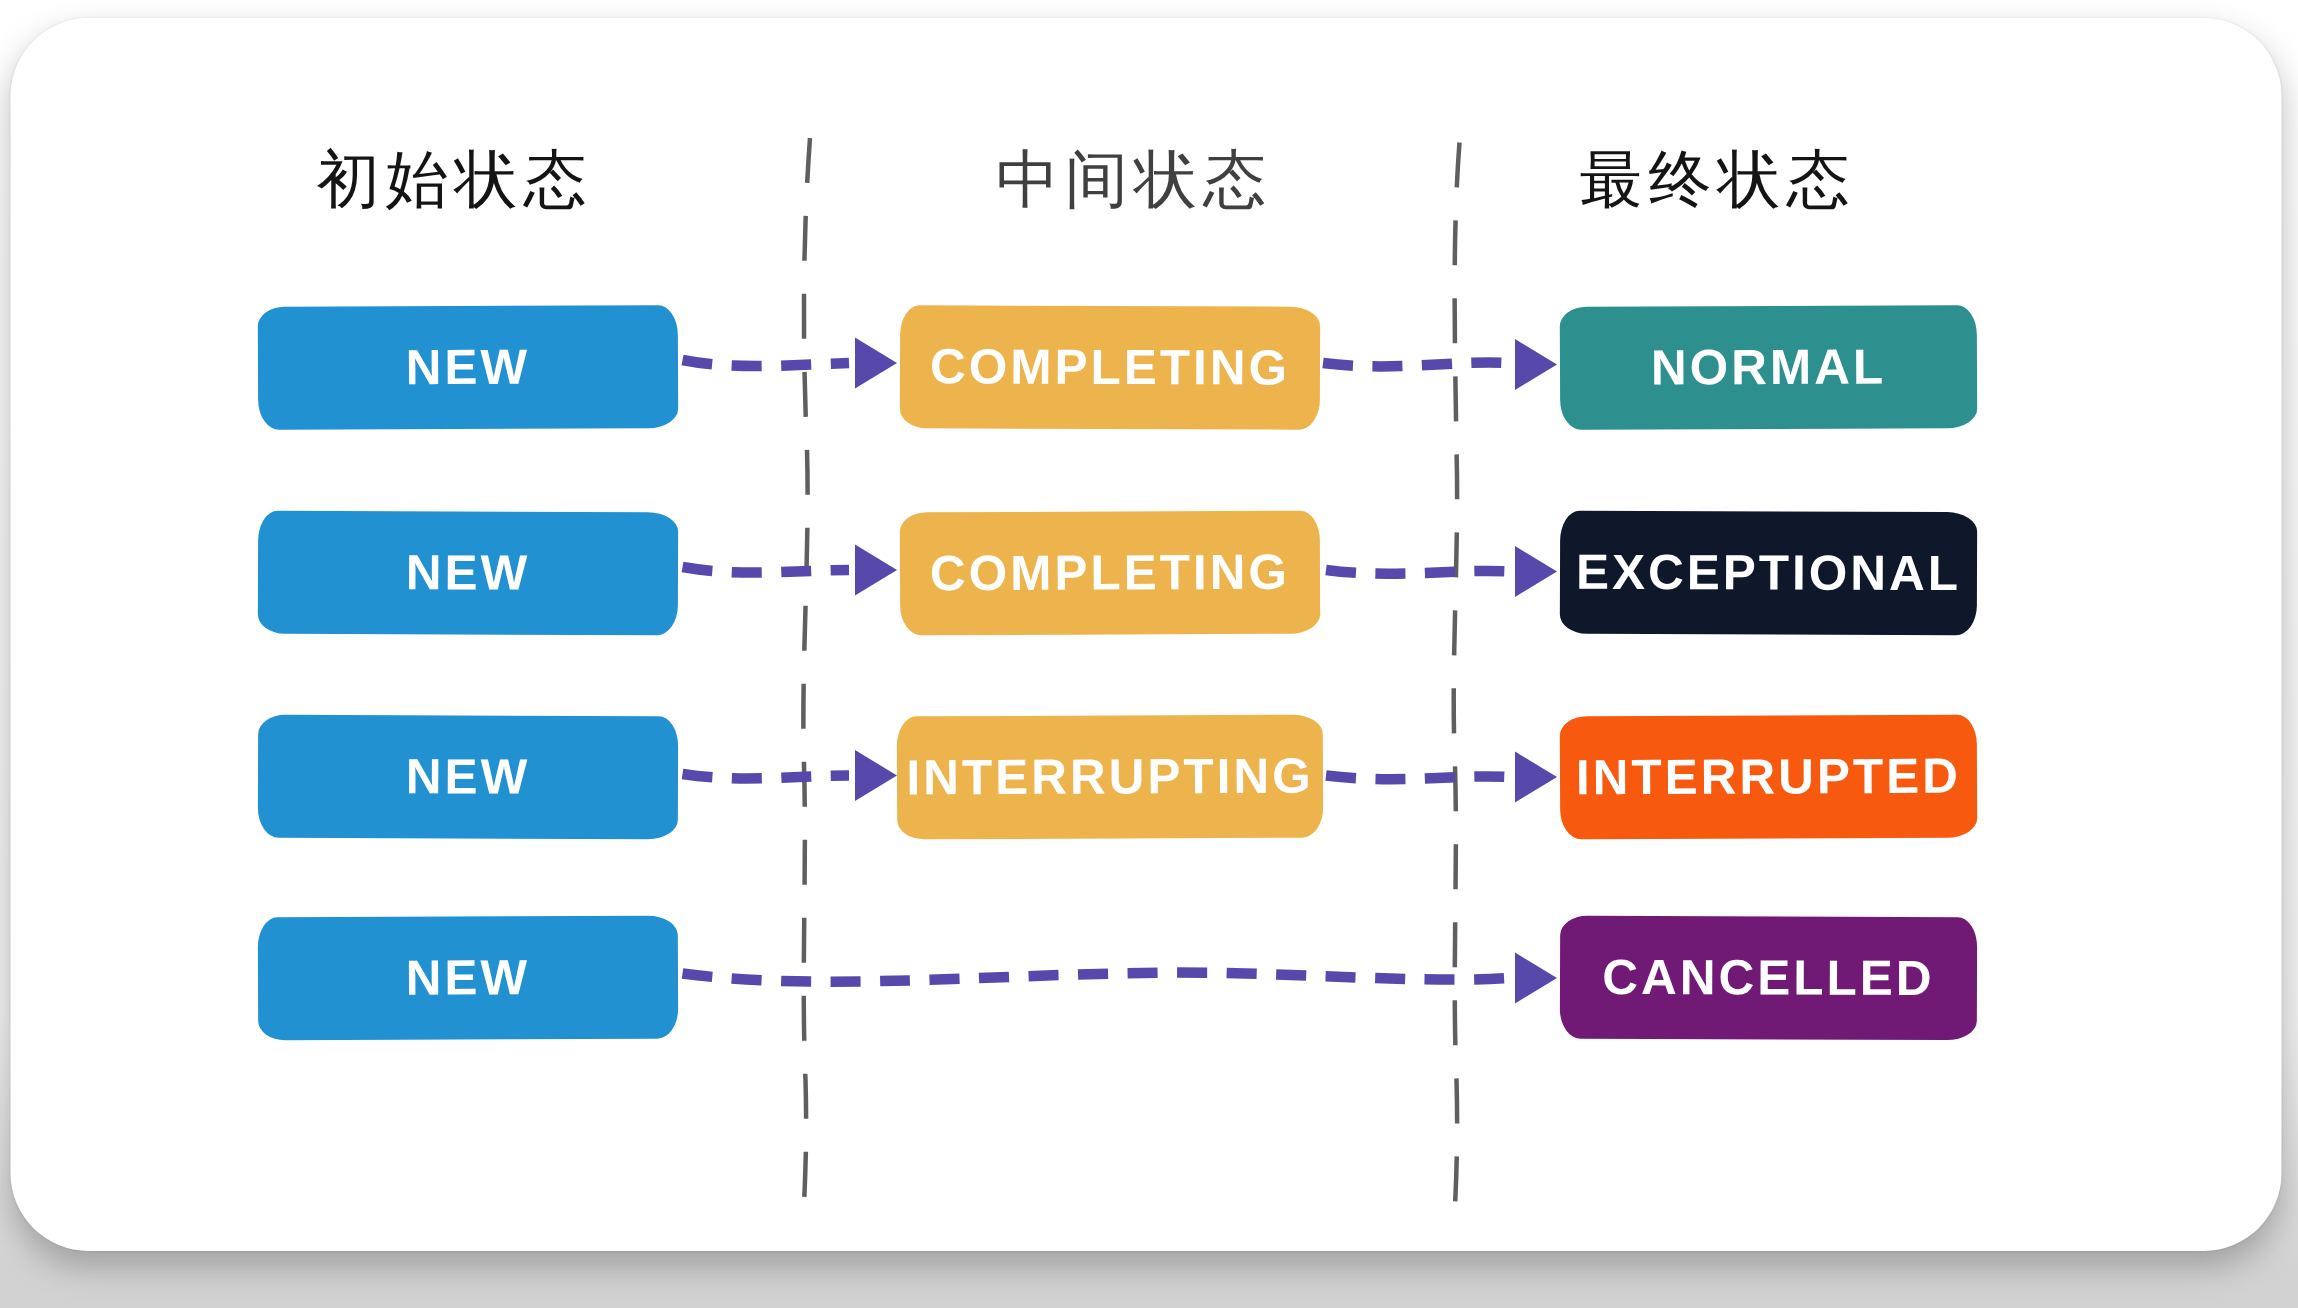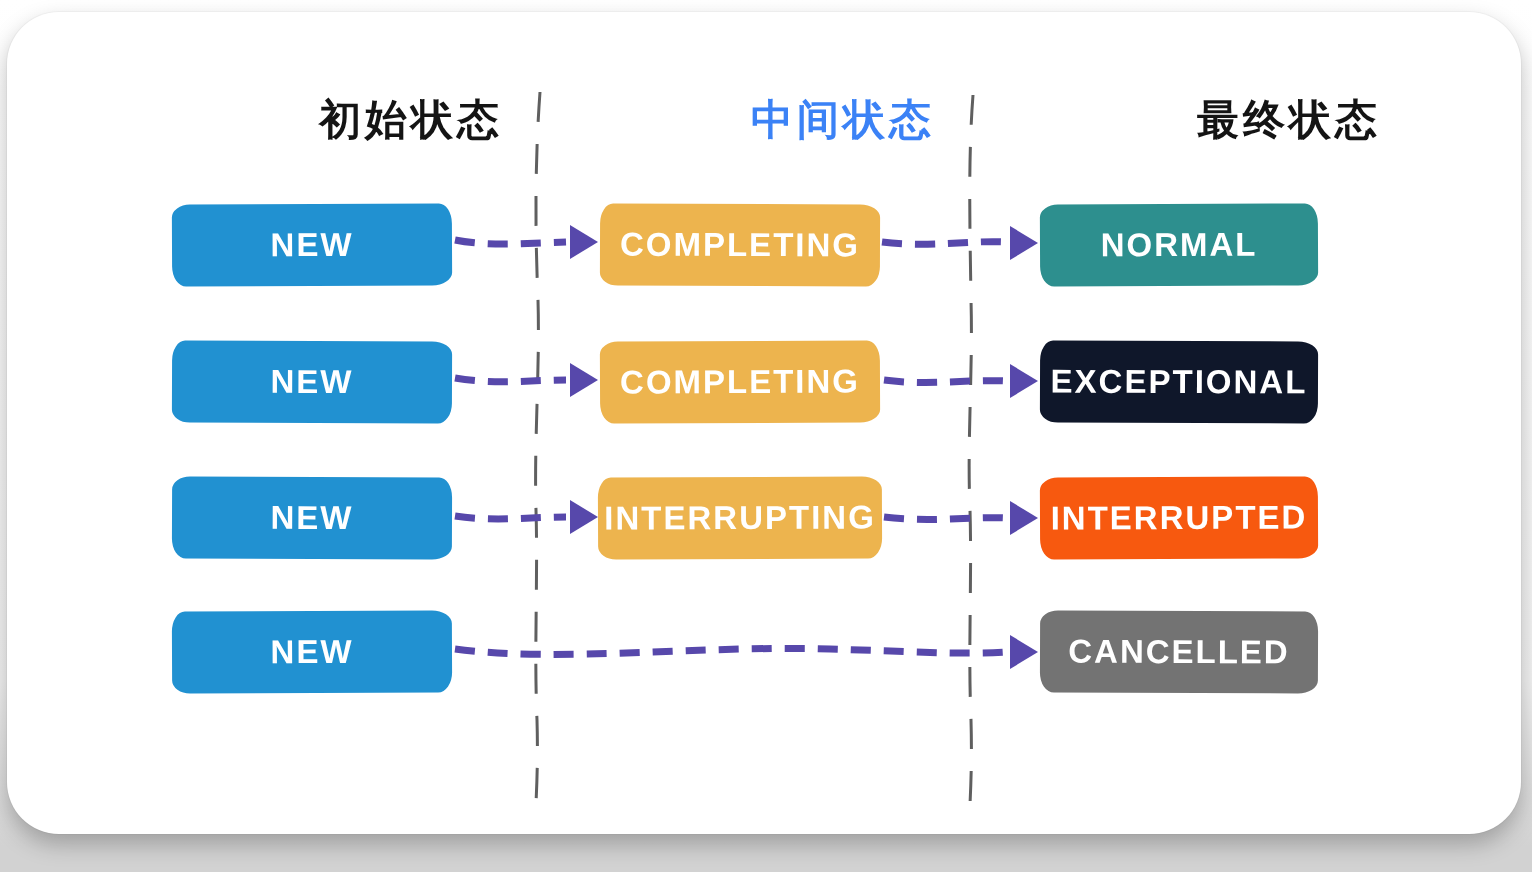--- a/index.html
+++ b/index.html
@@ -17,23 +17,23 @@
   }
   .layer {
     position:absolute; left:0; top:0; width:1532px; height:872px;
     pointer-events:none;
   }
   .col-header {
     position:absolute;
     top:94px;
     width:400px;
     height:52px;
-    text-align:right;
+    text-align:center;
     font-size:42px;
-    font-weight:700;
+    font-weight:400;
     letter-spacing:4px;
     line-height:52px;
     z-index:3;
   }
   .box {
     position:absolute;
     height:82px;
     display:flex;
     align-items:center;
     justify-content:center;
@@ -94,29 +94,29 @@
     <polygon points="1038,518 1010,501 1010,535" style="fill: rgb(87, 72, 171);"></polygon>
   </g>
 
   <g>
     <path d="M455,649 C560,663 700,645 830,649 C900,651 960,655 1006,652" fill="none" stroke-width="7" stroke-dasharray="20 13" style="stroke: rgb(87, 72, 171);"></path>
     <polygon points="1038,652 1010,635 1010,669" style="fill: rgb(87, 72, 171);"></polygon>
   </g>
 </svg>
 
 <div class="col-header" style="left: 103px; color: rgb(20, 20, 20);">初始状态</div>
-<div class="col-header" style="left: 535px; color: #3b82f6;">中间状态</div>
-<div class="col-header" style="left: 981px; color: rgb(20, 20, 20);">最终状态</div>
+<div class="col-header" style="left: 556px; color: #404040;">中间状态</div>
+<div class="col-header" style="left: 945px; color: rgb(20, 20, 20);">最终状态</div>
 
 <div class="box c1 r1 tilt-a" style="background-color: rgb(33, 145, 209); color: rgb(255, 255, 255);">NEW</div>
 <div class="box c2 r1 alt tilt-b" style="background-color: rgb(237, 180, 78); color: rgb(255, 255, 255);">COMPLETING</div>
 <div class="box c3 r1 tilt-a" style="background-color: rgb(45, 143, 142); color: rgb(255, 255, 255);">NORMAL</div>
 
 <div class="box c1 r2 alt tilt-b" style="background-color: rgb(33, 145, 209); color: rgb(255, 255, 255);">NEW</div>
 <div class="box c2 r2 tilt-a" style="background-color: rgb(237, 180, 78); color: rgb(255, 255, 255);">COMPLETING</div>
 <div class="box c3 r2 alt tilt-b" style="background-color: #0f172a; color: rgb(255, 255, 255);">EXCEPTIONAL</div>
 
 <div class="box c1 r3 tilt-b" style="background-color: rgb(33, 145, 209); color: rgb(255, 255, 255);">NEW</div>
 <div class="box c2w r3 alt tilt-a" style="background-color: rgb(237, 180, 78); color: rgb(255, 255, 255);">INTERRUPTING</div>
 <div class="box c3 r3 tilt-a" style="background-color: rgb(247, 89, 15); color: rgb(255, 255, 255);">INTERRUPTED</div>
 
 <div class="box c1 r4 alt tilt-a" style="background-color: rgb(33, 145, 209); color: rgb(255, 255, 255);">NEW</div>
-<div class="box c3 r4 tilt-b" style="background-color: #737373; color: rgb(255, 255, 255);">CANCELLED</div>
+<div class="box c3 r4 tilt-b" style="background-color: #701a75; color: rgb(255, 255, 255);">CANCELLED</div>
 
 </body></html>

